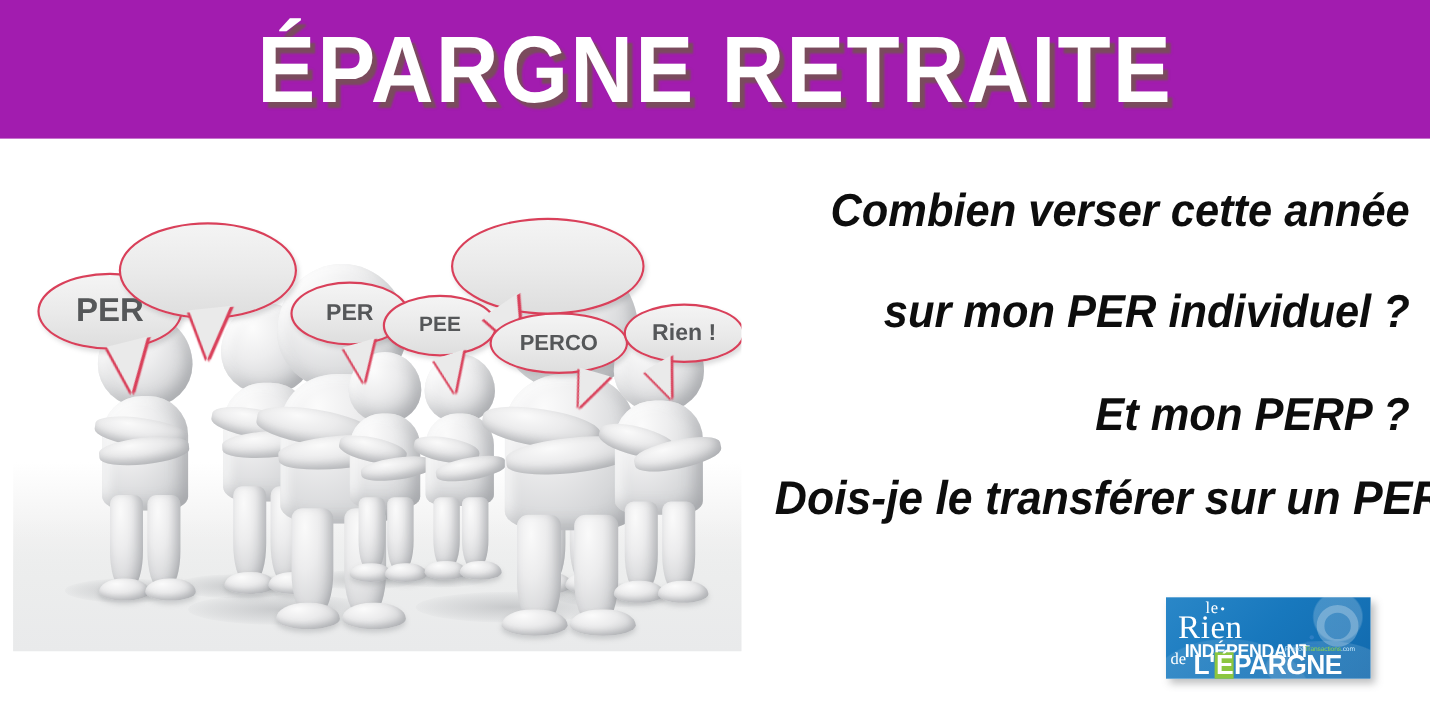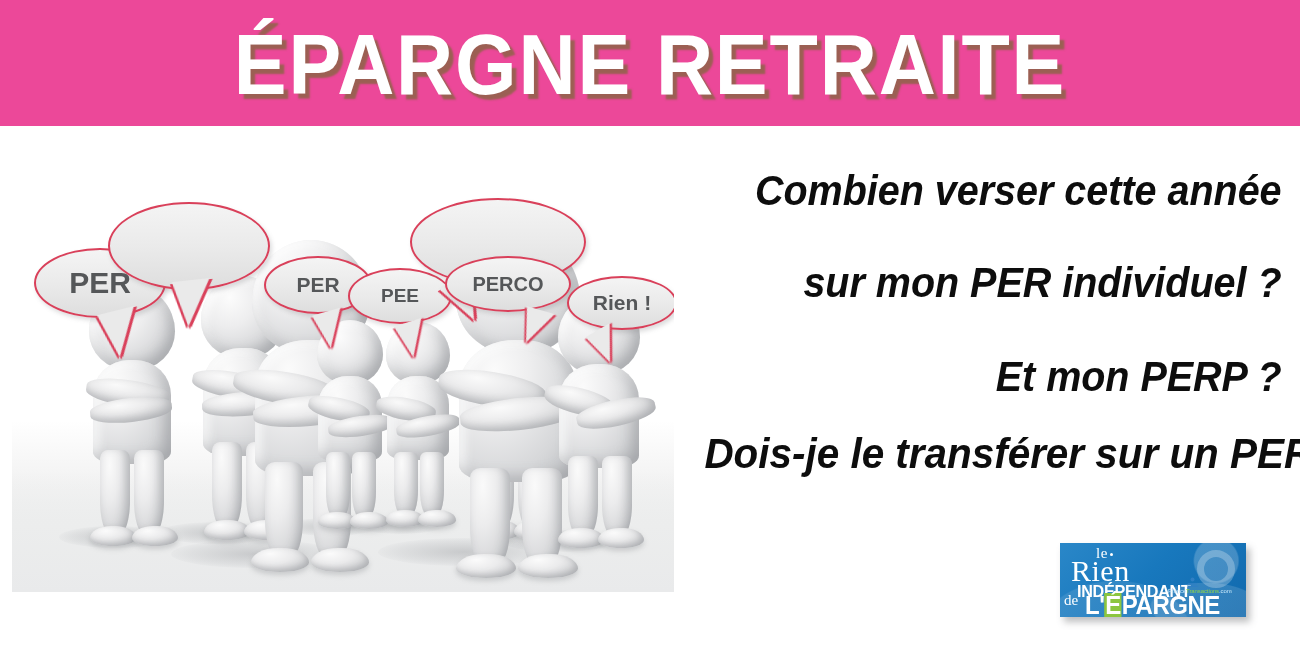--- a/index.html
+++ b/index.html
@@ -21,21 +21,21 @@
     background: #ffffff;
   }
 
   
   .banner {
     position: absolute;
     left: 0;
     top: 0;
     width: 1300px;
     height: 126px;
-    background: #ec4899;
+    background: #a21caf;
     overflow: hidden;
   }
   .banner-title {
     position: absolute;
     left: 0;
     top: 6px;
     width: 1300px;
     text-align: center;
     color: #ffffff;
     font-family: "Liberation Sans Narrow", "Liberation Sans", sans-serif;
@@ -411,21 +411,21 @@
 
     <div class="bubble" style="left:336px; top:128px; width:104px; height:56px; font-size:19px;">
       <span>PEE</span>
       <span class="tail tail-a" style="left:44px; top:46px; transform:rotate(-18deg) scale(0.76);"></span>
     </div>
 
     <div class="bubble" style="left:398px; top:58px; width:176px; height:88px; font-size:33px;">
       <span class="tail tail-a" style="left:36px; top:74px; transform:rotate(-34deg);"></span>
     </div>
 
-    <div class="bubble" style="left:433px; top:116px; width:126px; height:56px; font-size:20px;">
+    <div class="bubble" style="left:433px; top:144px; width:126px; height:56px; font-size:20px;">
       <span>PERCO</span>
       <span class="tail tail-a" style="left:70px; top:46px; transform:rotate(16deg) scale(0.76);"></span>
     </div>
 
     <div class="bubble" style="left:555px; top:136px; width:110px; height:54px; font-size:21px;">
       <span>Rien !</span>
       <span class="tail tail-a" style="left:18px; top:44px; transform:rotate(-30deg) scale(0.74);"></span>
     </div>
   </div>
 

